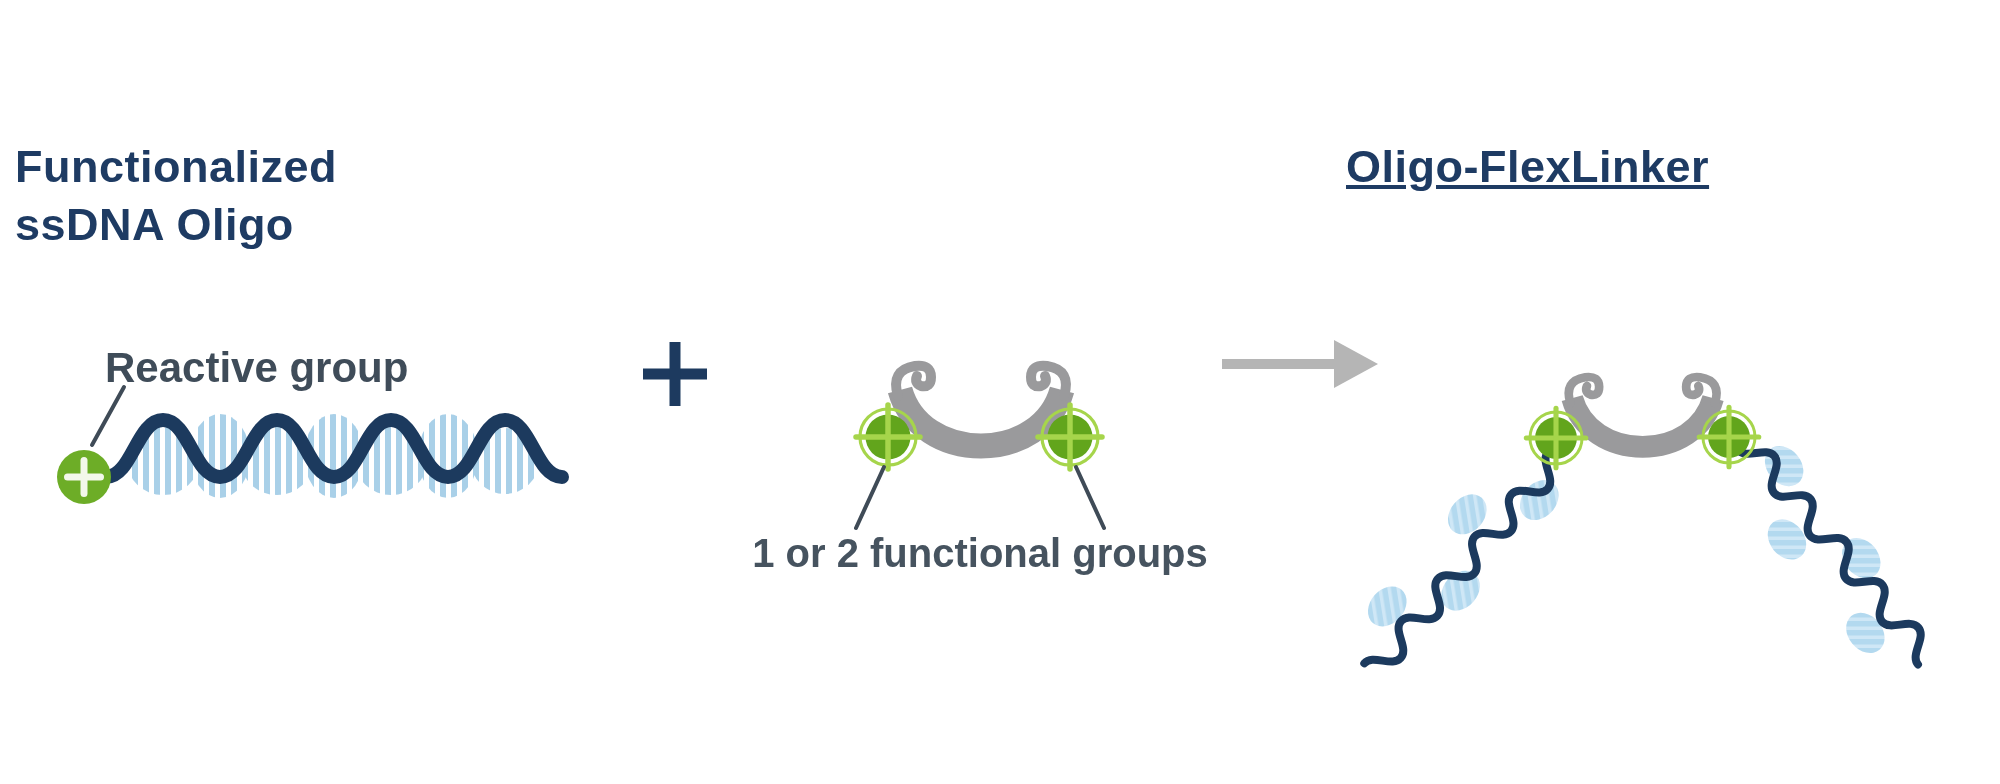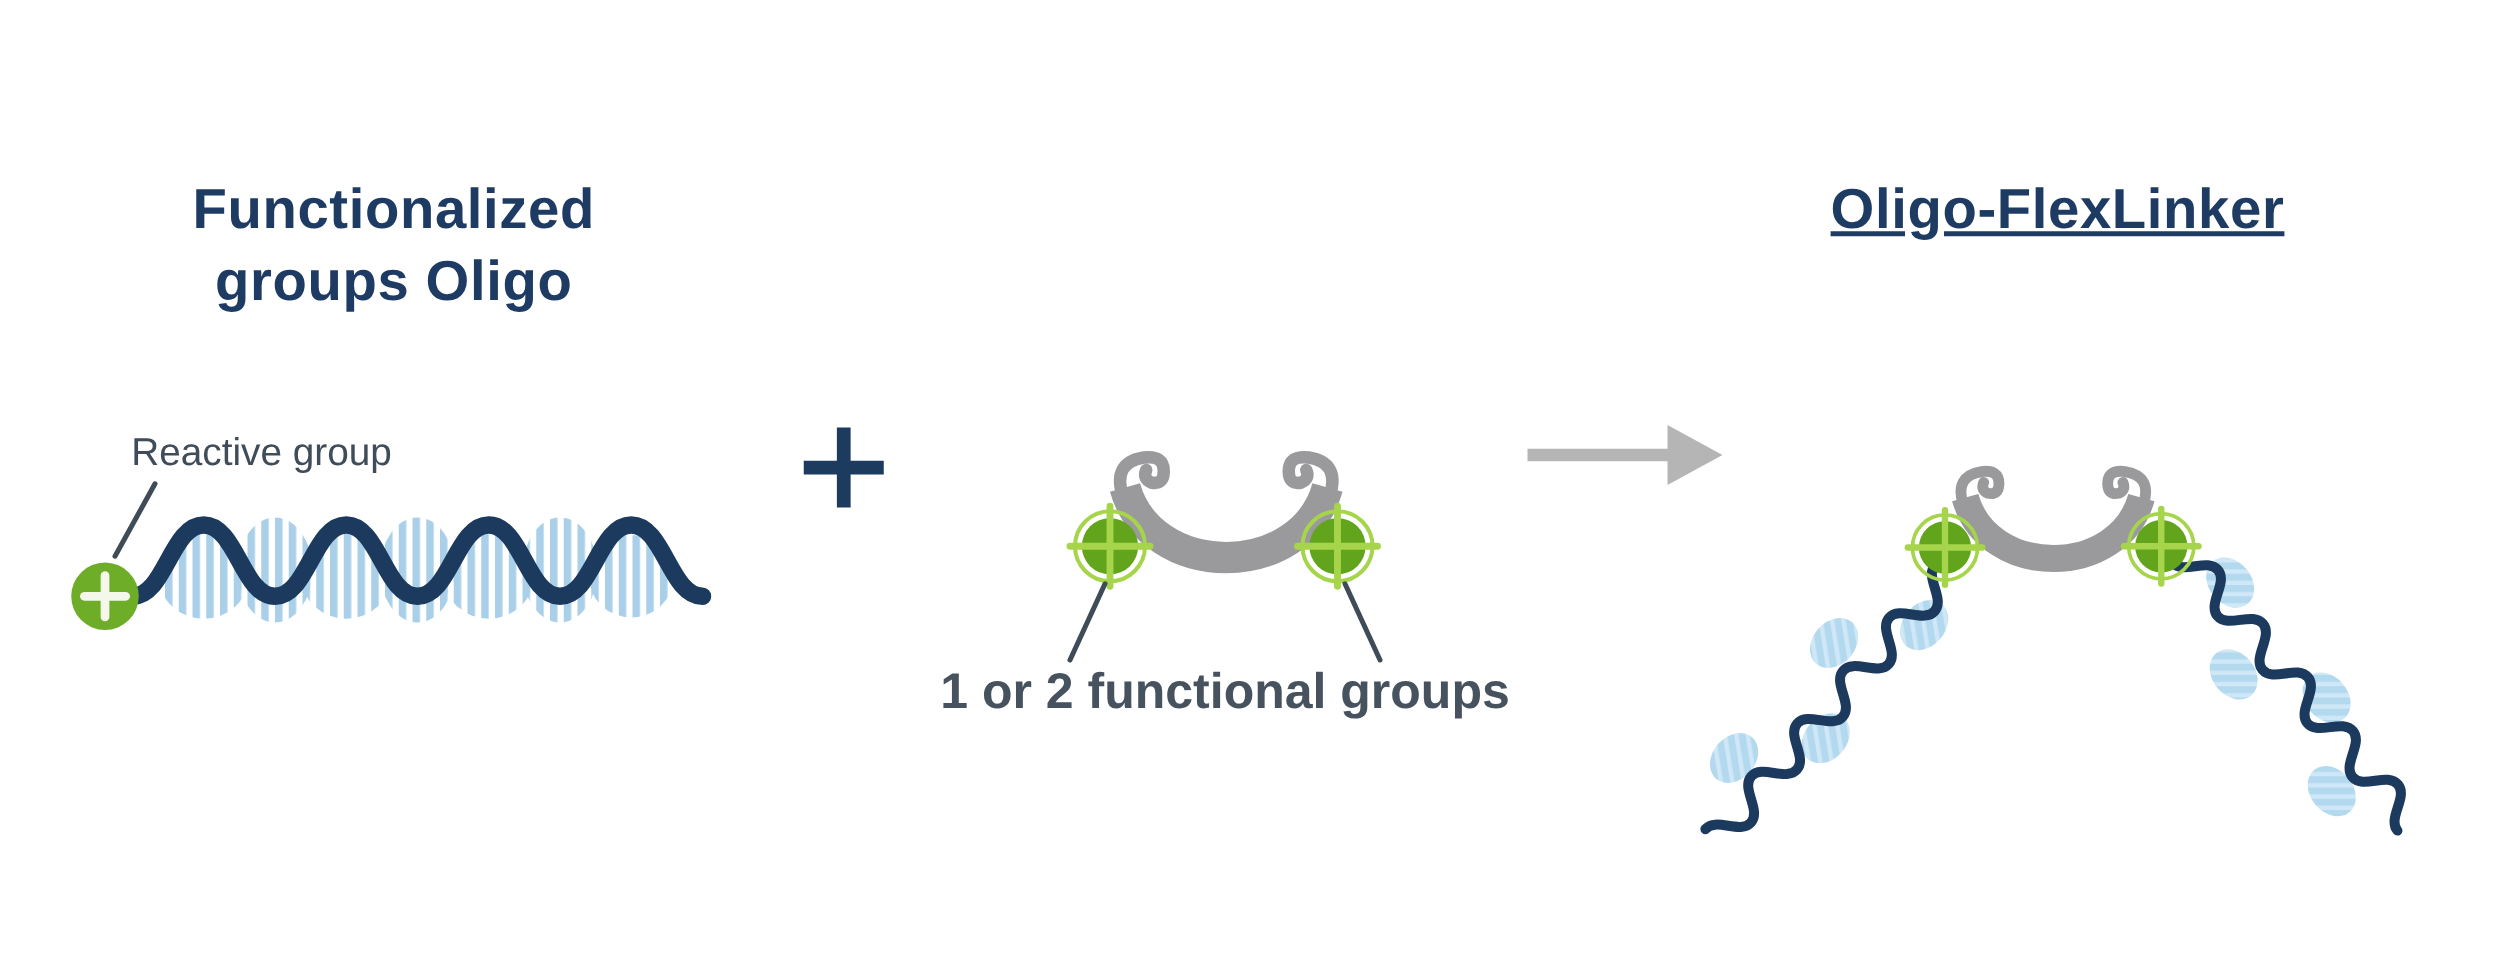--- a/index.html
+++ b/index.html
@@ -7,33 +7,33 @@
     position:relative;
     width:2000px;height:784px;
     background:#ffffff;
     overflow:hidden;
     font-family:"Liberation Sans", sans-serif;
   }
   .canvas svg{position:absolute;left:0;top:0;}
   .title{
     position:absolute;
     width:600px;
-    text-align:center;
+    text-align:left;
     font-weight:bold;
     font-size:45px;
     line-height:1.28;
     color:#1e3b63;
     letter-spacing:0.5px;
   }
   .annotation{
     position:absolute;
     color:#3f4c59;
     white-space:nowrap;
   }
-  .annotation.small{font-size:31px;}
+  .annotation.small{font-size:42px;font-weight:bold;}
   .annotation.mid{font-size:40px;width:600px;text-align:center;color:#46535f;}
 </style>
 </head>
 <body>
 
 <div class="canvas">
 
   <svg width="2000" height="784" viewBox="0 0 2000 784">
     <defs>
 
@@ -120,21 +120,21 @@
       <use href="#strand" transform="translate(1548,452) rotate(131)"></use>
       <use href="#strand" transform="translate(1738,450) rotate(50)"></use>
       <use href="#crescent" transform="translate(1560,372) scale(0.87)"></use>
       <use href="#xhair" transform="translate(1556,438) scale(0.93)"></use>
       <use href="#xhair" transform="translate(1729,437) scale(0.93)"></use>
     </g>
   </svg>
 
   <div class="title" style="left:15px;top:138px;">
     <div>Functionalized</div>
-    <div>groups Oligo</div>
+    <div>ssDNA Oligo</div>
   </div>
 
 
   <div class="title" style="left:1346px;top:138px;text-decoration:underline;">
     <div>Oligo-FlexLinker</div>
   </div>
 
   <div class="annotation small" style="left:105px;top:344px;">Reactive group</div>
 
   <div class="annotation mid" style="left:680px;top:531px;font-weight:bold;">1 or 2 functional groups</div>

